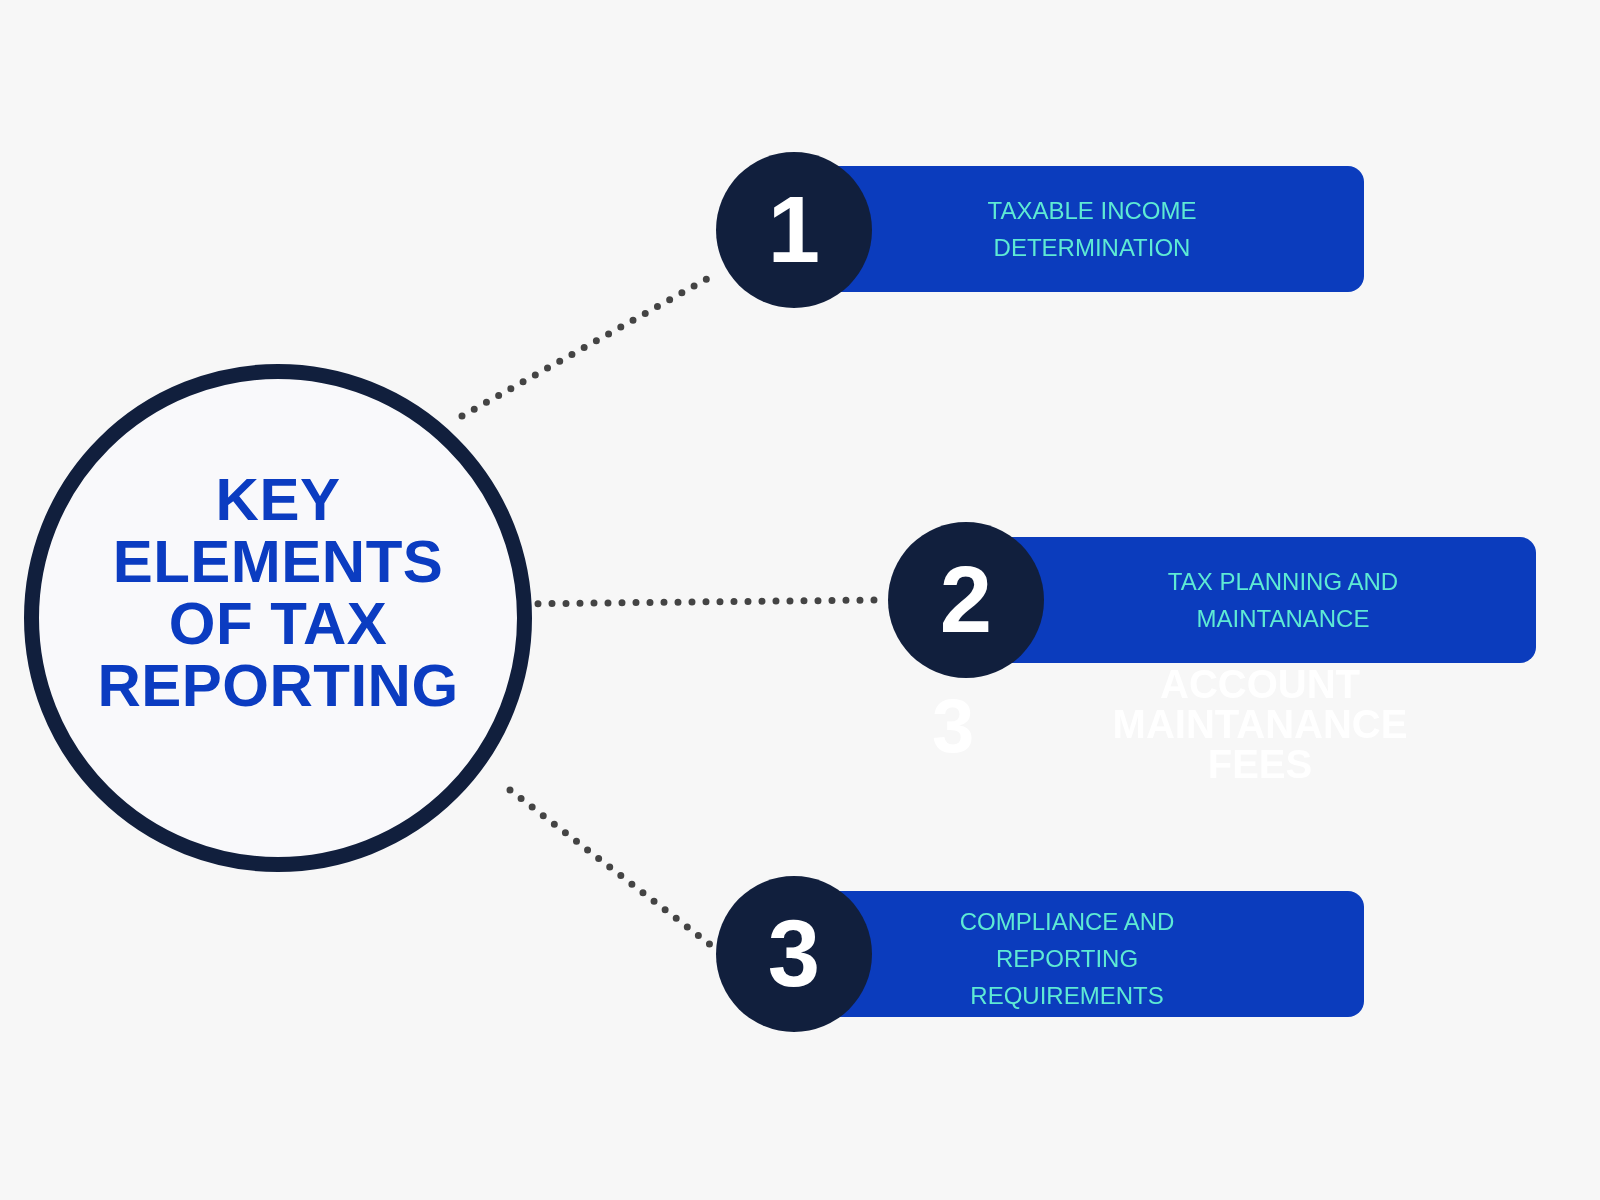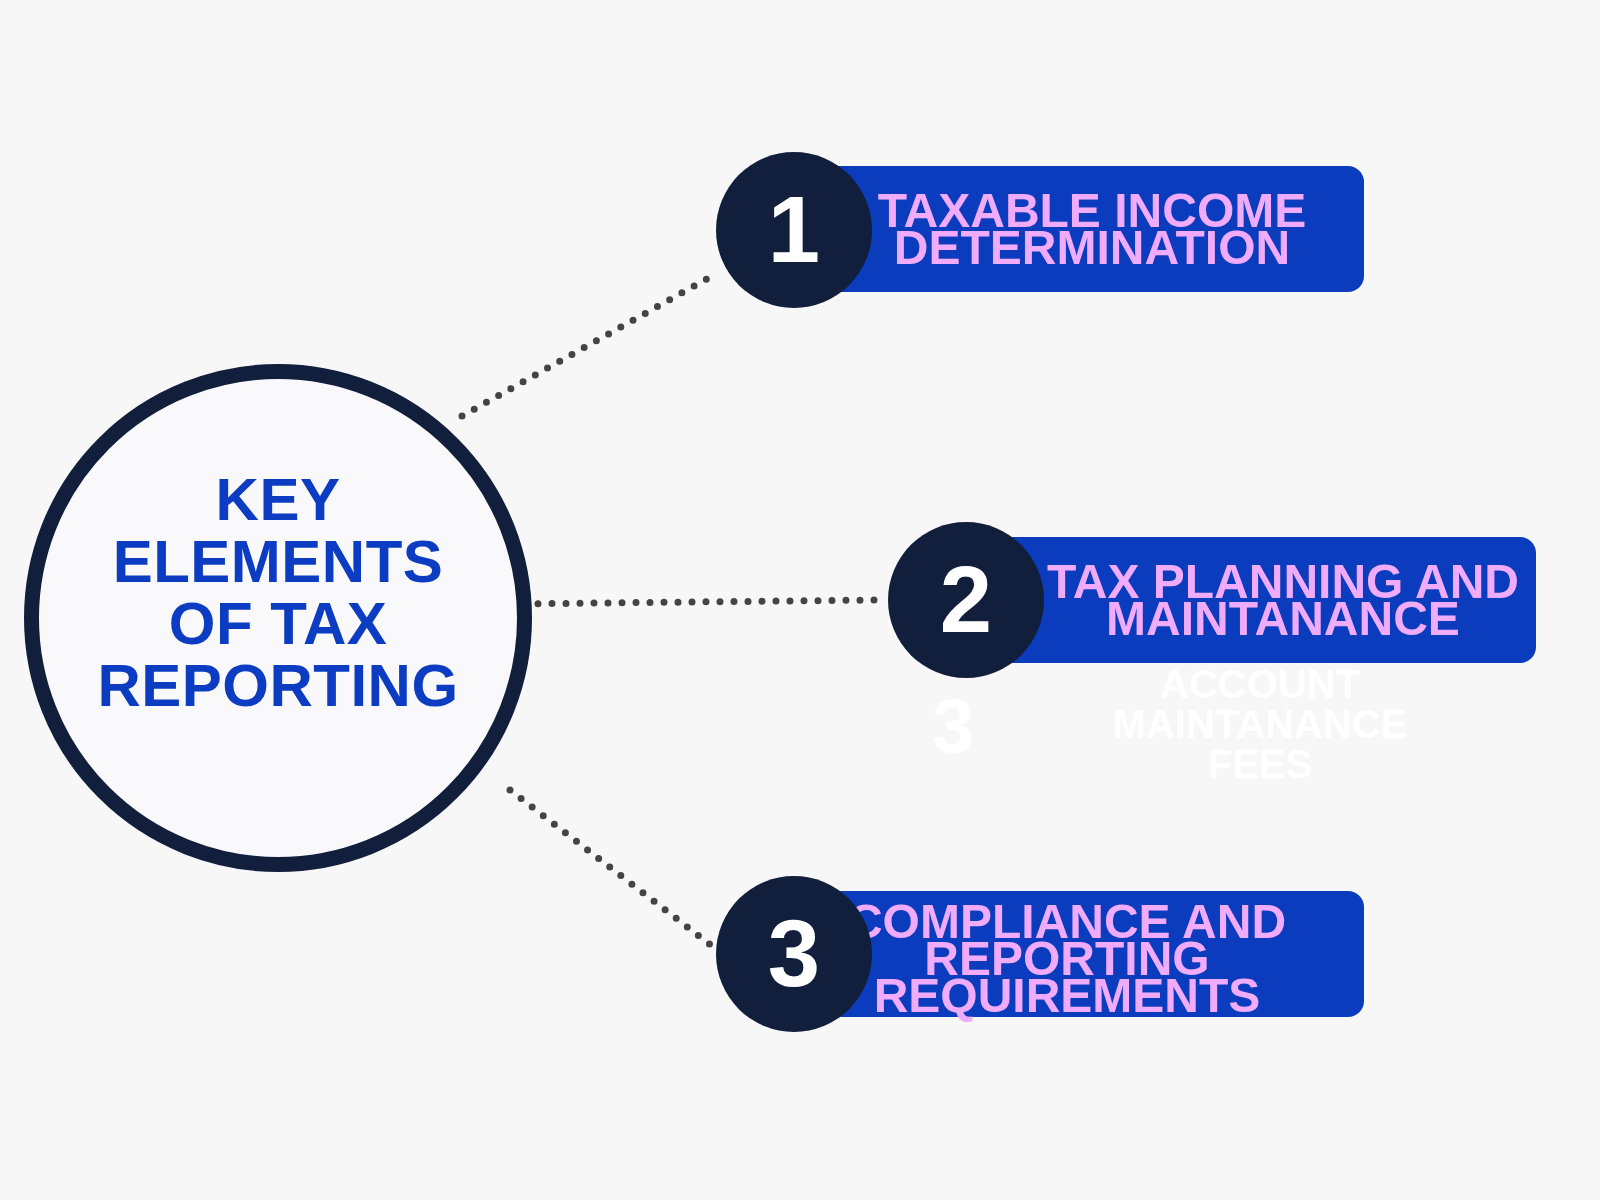--- a/index.html
+++ b/index.html
@@ -32,23 +32,23 @@
     white-space: pre-line;
   }
   .item { position: absolute; }
   .item .bar {
     position: absolute;
     background: #0b3cbd;
     border-radius: 0 16px 16px 0;
     display: flex; align-items: center; justify-content: center;
   }
   .item .bar-text {
-    color: #f0abfc;
-    font-weight: 700;
-    font-size: 48px;
+    color: #5eead4;
+    font-weight: 400;
+    font-size: 24px;
     line-height: 37px;
     text-align: center;
     white-space: pre-line;
   }
   .item .num-circle {
     position: absolute;
     width: 156px; height: 156px;
     border-radius: 50%;
     background: #111f3d;
     display: flex; align-items: center; justify-content: center;

